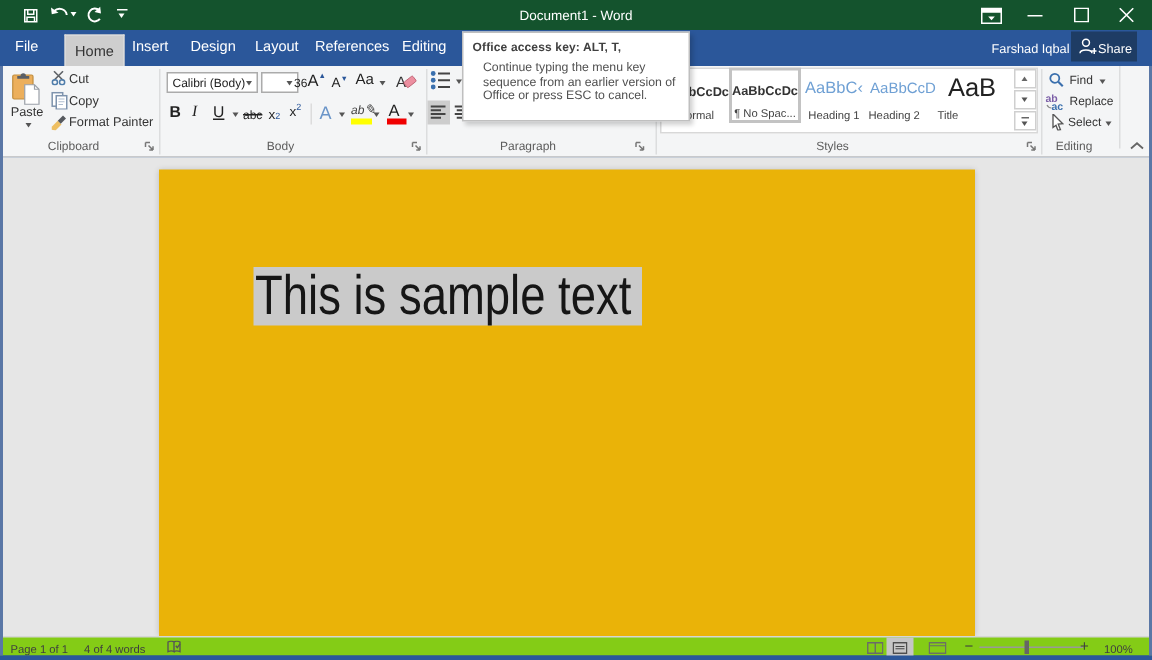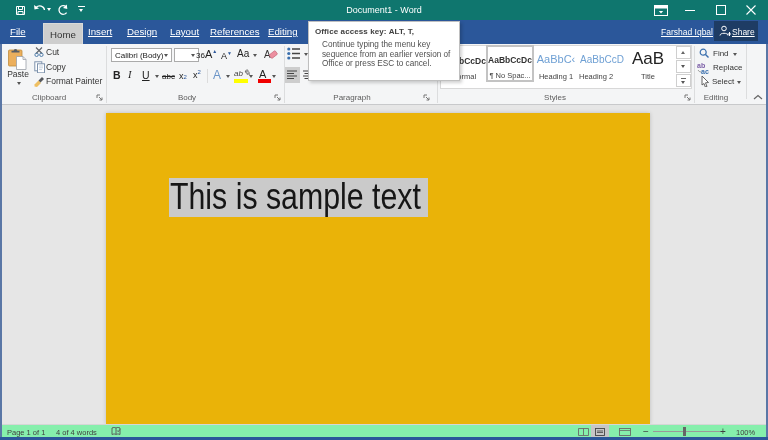--- a/index.html
+++ b/index.html
@@ -1,26 +1,26 @@
 <!DOCTYPE html>
 <html><head><meta charset="utf-8">
 <style>
   * { margin:0; padding:0; box-sizing:border-box; }
   html,body { width:768px; height:440px; overflow:hidden; }
   body { font-family:"Liberation Sans", sans-serif; }
   #win { position:relative; width:768px; height:440px; background:#2b579a; }
   .abs { position:absolute; }
 
   
-  #titlebar { left:0; top:0; width:768px; height:20px; background:#0f766e; }
+  #titlebar { left:0; top:0; width:768px; height:20px; background:#14532d; }
   #title { left:0; right:0; top:4.5px; text-align:center; color:#fff; font-size:9px; }
 
   
   #tabrow { left:0; top:20px; width:768px; height:24px; background:#2b579a; }
-  .tab { top:0; height:24px; line-height:24px; color:#fff; font-size:9.7px;text-decoration:underline; }
+  .tab { top:0; height:24px; line-height:24px; color:#fff; font-size:9.7px; }
   #hometab { left:43px; top:3px; width:40px; height:21px; background:#cecece; color:#333; border:1px solid #dadada; border-bottom:none;
              text-align:center; line-height:21px; font-size:9.7px; }
 
   
   #ribbon { left:0; top:44px; width:768px; height:61px; background:#f4f5f6; border-bottom:1px solid #c8c9cb; }
   .gsep { top:2px; width:1px; height:57px; background:#dcddde; }
   .glabel { font-size:8px; color:#5c5c5c; top:49px; text-align:center; }
   .btxt { font-size:8px; color:#333; white-space:nowrap; }
   .cmb { background:#fff; border:1px solid #ababab; font-size:8px; color:#222; }
   .arrow-dn { width:0; height:0; border-left:2.8px solid transparent; border-right:2.8px solid transparent; border-top:3.2px solid #555; }
@@ -31,21 +31,21 @@
   #tooltip b { display:block; font-size:8px; color:#404040; margin:5px 0 0 6px; letter-spacing:0.1px; }
   #tooltip p { font-size:8.2px; color:#505050; margin:4px 0 0 13px; line-height:9.5px; }
 
   
   #docarea { left:0; top:105px; width:768px; height:319px; background:#e6e6e6; }
   #page { left:106px; top:8px; width:544px; height:311px; background:#eab308; box-shadow:0 0 4px rgba(0,0,0,0.18); }
   #sel { left:63px; top:65px; width:259px; height:39px; background:#cacaca; }
   #dtext { left:64px; top:63px; font-size:37px; color:#161616; white-space:pre; transform:scaleX(0.819); transform-origin:0 0; }
 
   
-  #statusbar { left:0; top:424px; width:768px; height:13px; background:#86efac; border-top:1px solid #d6d6d6;padding-left:32px; }
+  #statusbar { left:0; top:424px; width:768px; height:13px; background:#84cc16; border-top:1px solid #d6d6d6;padding-left:32px; }
   #bluestrip { left:0; top:437px; width:768px; height:3px; background:#2b579a; }
   .stxt { font-size:7.5px; color:#3f3f3f; top:2.5px; }
 </style></head>
 <body>
 <div id="win">
 
   <div id="titlebar" class="abs">
     <svg class="abs" style="left:15px;top:5px" width="11" height="11">
         <path d="M1.5 1.5 h8 v8 h-8 z M3.5 1.5 v3 h4 v-3 M3 9.5 v-3 h5 v3" stroke="#fff" fill="none" stroke-width="1"></path>
       </svg>
@@ -198,21 +198,21 @@
     <div class="abs" style="left:533px;top:2px;width:46px;height:42px">
       <div class="abs" style="left:0;width:46px;top:7px;text-align:center;font-size:11px;color:#6fa0d4">AaBbC‹</div>
       <div class="abs" style="left:0;width:46px;top:26px;text-align:center;font-size:7.5px;color:#444">Heading 1</div>
     </div>
     <div class="abs" style="left:579px;top:2px;width:46px;height:42px">
       <div class="abs" style="left:0;width:46px;top:8px;text-align:center;font-size:10px;color:#6fa0d4">AaBbCcD</div>
       <div class="abs" style="left:0;width:46px;top:26px;text-align:left;font-size:7.5px;color:#444">Heading 2</div>
     </div>
     <div class="abs" style="left:625px;top:2px;width:46px;height:42px">
       <div class="abs" style="left:0;width:46px;top:3px;text-align:center;font-size:17px;color:#222">AaB</div>
-      <div class="abs" style="left:0;width:46px;top:26px;text-align:center;font-size:7.5px;color:#444">Title</div>
+      <div class="abs" style="left:0;width:46px;top:26px;text-align:left;font-size:7.5px;color:#444">Title</div>
     </div>
 
     <div class="abs" style="left:676px;top:2px;width:15px;height:13px;background:#fff;border:1px solid #cfcfcf"></div>
     <div class="abs" style="left:681px;top:7px;width:0;height:0;border-left:2.5px solid transparent;border-right:2.5px solid transparent;border-bottom:3px solid #666"></div>
     <div class="abs" style="left:676px;top:16px;width:15px;height:13px;background:#fff;border:1px solid #cfcfcf"></div>
     <div class="abs arrow-dn" style="left:681px;top:21px"></div>
     <div class="abs" style="left:676px;top:30px;width:15px;height:13px;background:#fff;border:1px solid #cfcfcf"></div>
     <div class="abs" style="left:681px;top:34px;width:5px;height:1px;background:#666"></div>
     <div class="abs arrow-dn" style="left:681px;top:37px"></div>
     <div class="glabel abs" style="left:525px;width:60px">Styles</div>

